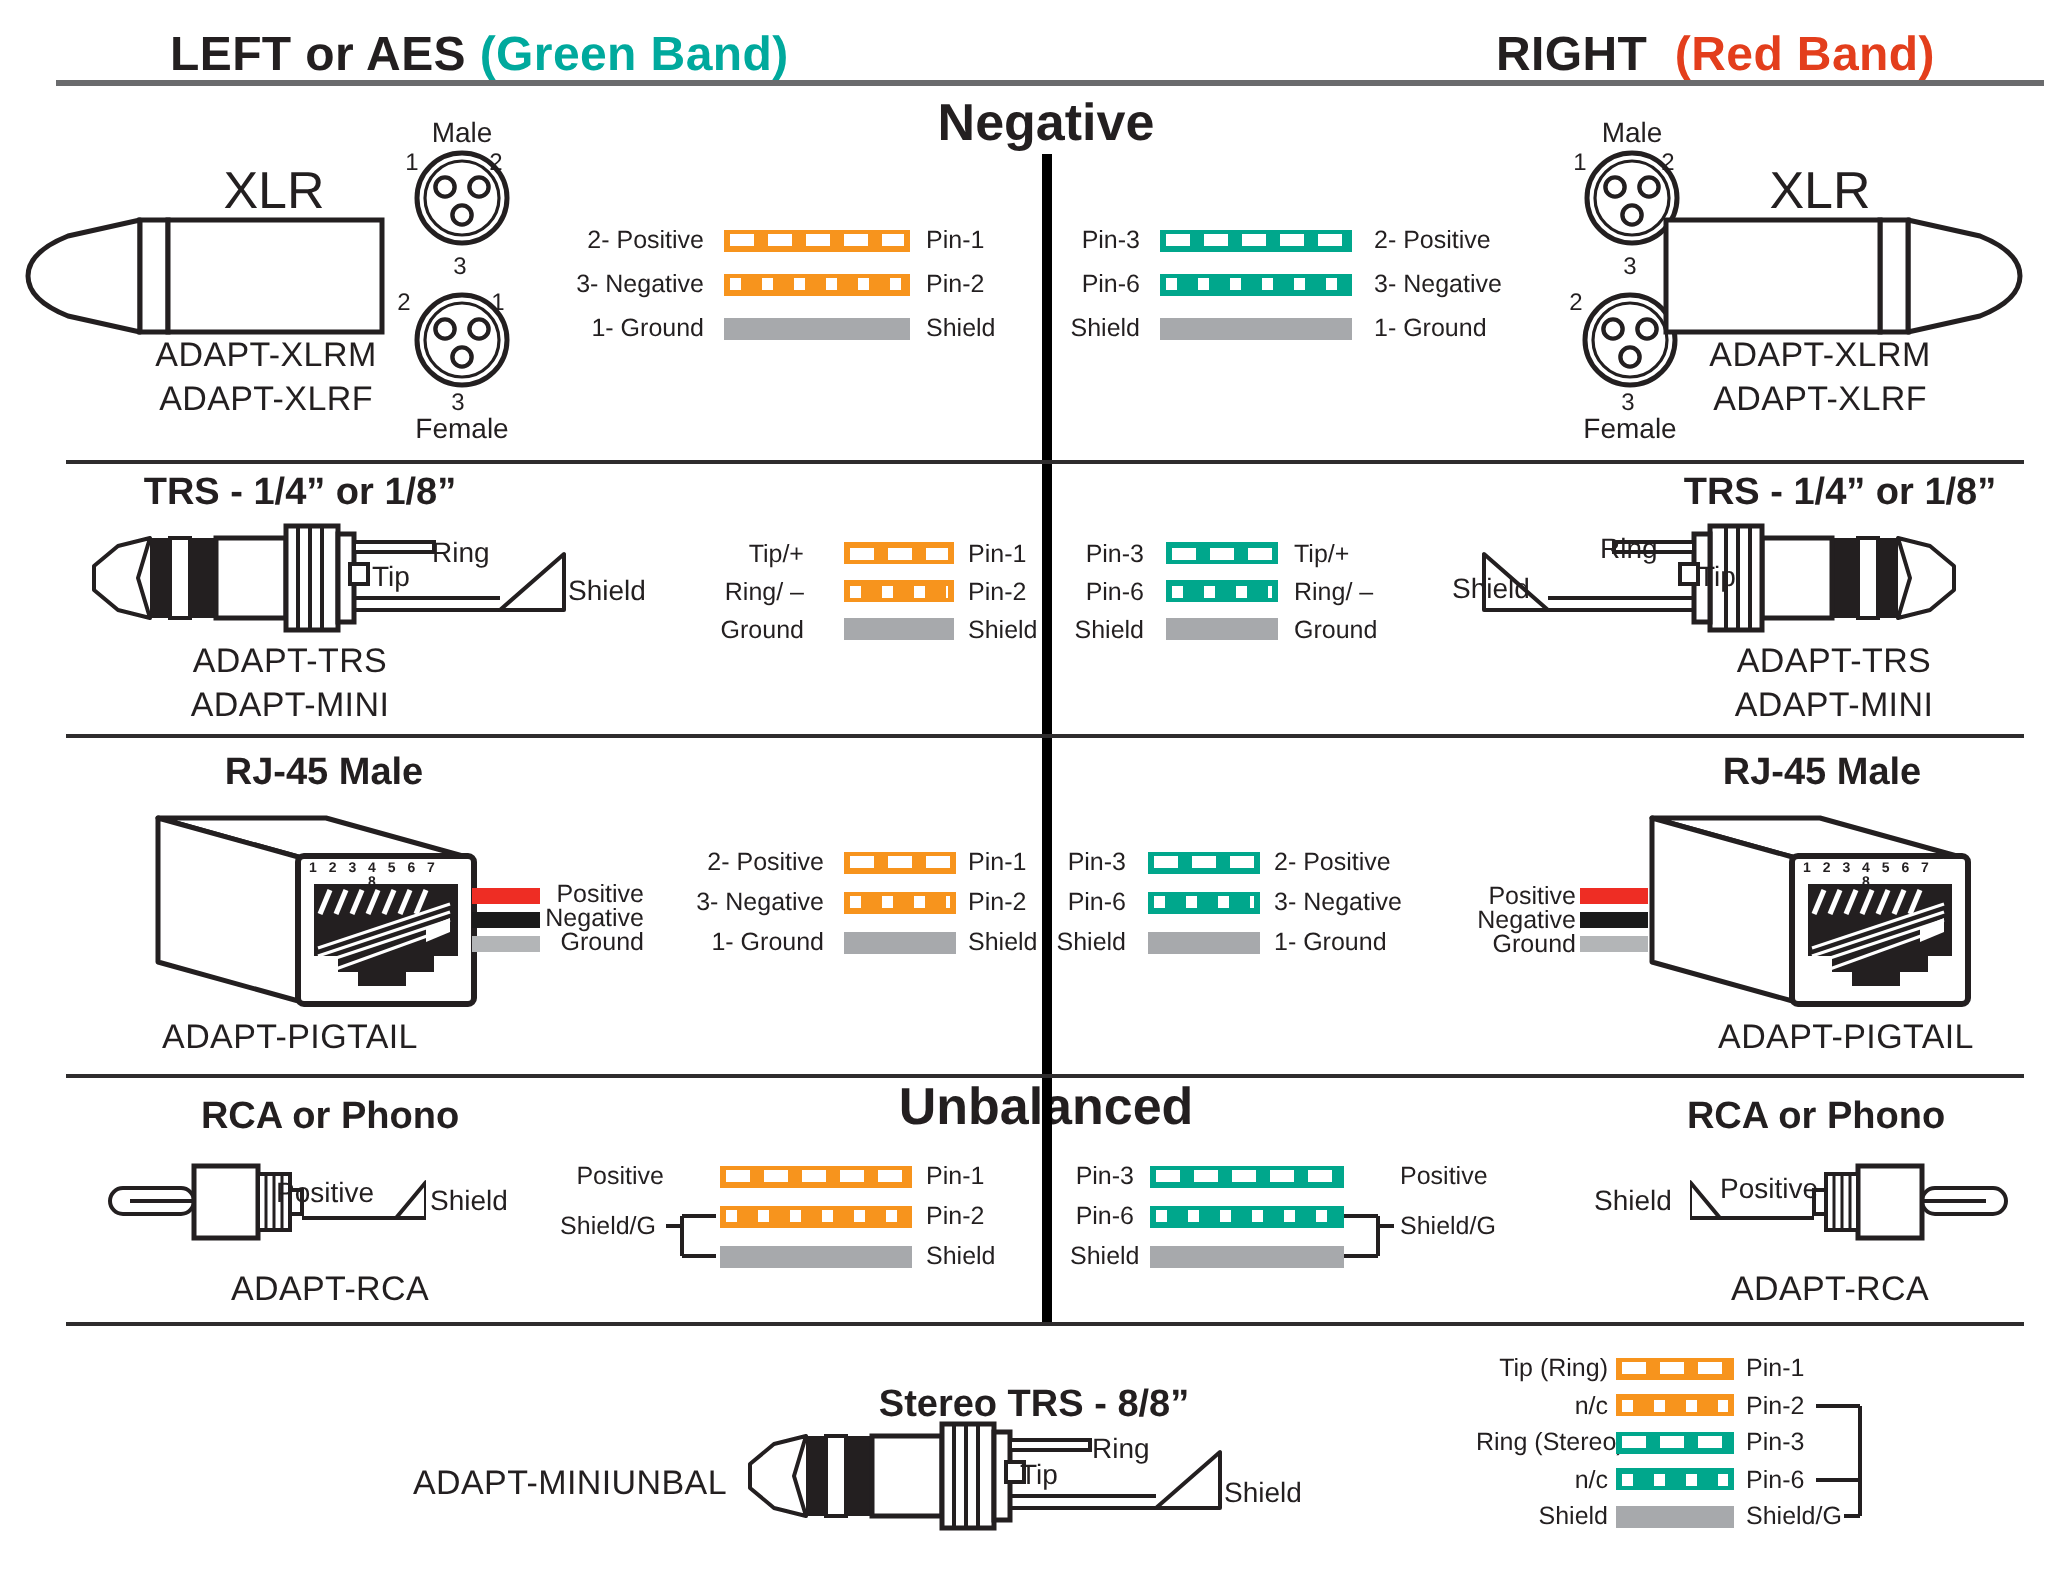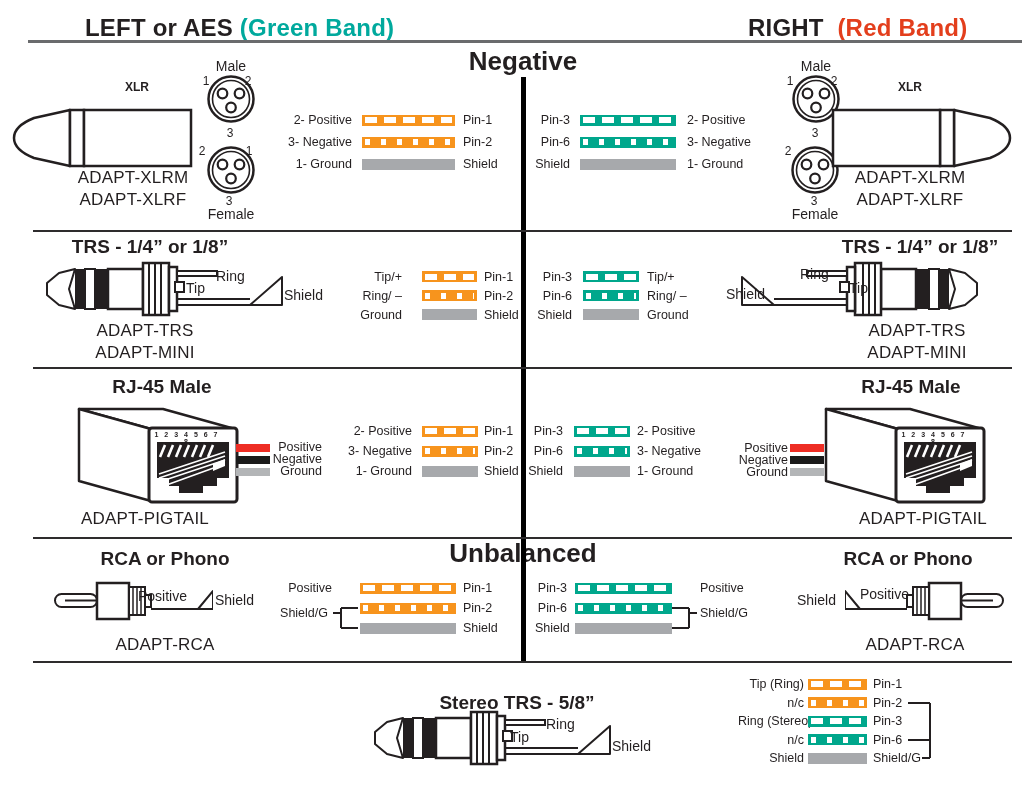--- a/index.html
+++ b/index.html
@@ -5,21 +5,21 @@
   *{box-sizing:border-box}
   body{margin:0;background:#fff}
   .page{position:relative;width:1024px;height:795px;background:#fff;overflow:hidden;
         font-family:"Liberation Sans",sans-serif;color:#231f20}
   .a{position:absolute}
   .c{text-align:center}
   .rt{text-align:right}
   .h1{font-size:24px;font-weight:bold;letter-spacing:.2px;white-space:nowrap}
   .h2{font-size:26px;font-weight:bold}
   .title{font-size:19px;font-weight:bold;white-space:nowrap}
-  .t20{font-size:12px;font-weight:bold}
+  .t20{font-size:26px;font-weight:normal}
   .t17{font-size:17px;letter-spacing:.2px;white-space:nowrap}
   .t14{font-size:14px;white-space:nowrap}
   .t12{font-size:12.5px;white-space:nowrap}
   .pnum{font-size:12px;width:12px;text-align:center}
   .hr{height:2px;background:#2e2c2d}
   
   .map{display:flex;flex-direction:column}
   .map .row{display:flex;align-items:center}
   .map .ll{flex:none;text-align:right;font-size:12.5px;white-space:nowrap}
   .map .rl{flex:none;text-align:right;font-size:12.5px;white-space:nowrap}
@@ -450,21 +450,22 @@
     <line x1="84" y1="9" x2="84" y2="37" stroke="#231f20" stroke-width="1.5"></line>
     <line x1="88" y1="9" x2="88" y2="37" stroke="#231f20" stroke-width="1.5"></line>
     <rect x="92" y="17" width="6" height="12" fill="#fff" stroke="#231f20" stroke-width="2"></rect>
     <path d="M98,31 H145" stroke="#231f20" stroke-width="2" fill="none"></path>
     <polygon points="145,31 160,13 160,31" fill="#fff" stroke="#231f20" stroke-width="2" stroke-linejoin="round"></polygon>
   </svg>
   <div class="a t14" style="left:797px;top:592px">Shield</div>
   <div class="a t14" style="left:860px;top:586px">Positive</div>
   <div class="a t17 c" style="left:815px;top:635px;width:200px">ADAPT-RCA</div>
 
-  <div class="a title c" style="left:417px;top:692px;width:200px">Stereo TRS - 5/8”</div>
+  <div class="a title c" style="left:417px;top:692px;width:200px">Stereo TRS - 8/8”</div>
+  <div class="a t17 c" style="left:185px;top:732px;width:200px">ADAPT-MINIUNBAL</div>
   <svg class="a" style="left:373px;top:710px" width="242" height="56" viewBox="0 0 242 56">
     <polygon points="30,8 14,12 2,22 2,34 14,44 30,48 24,28" fill="#fff" stroke="#231f20" stroke-width="2" stroke-linejoin="round"></polygon>
     <rect x="30" y="8" width="10" height="40" fill="#231f20"></rect>
     <rect x="40" y="8" width="10" height="40" fill="#fff" stroke="#231f20" stroke-width="2"></rect>
     <rect x="50" y="8" width="13" height="40" fill="#231f20"></rect>
     <rect x="63" y="8" width="35" height="40" fill="#fff" stroke="#231f20" stroke-width="2.5"></rect>
     <rect x="98" y="2" width="26" height="52" fill="#fff" stroke="#231f20" stroke-width="2.5"></rect>
     <line x1="104" y1="2" x2="104" y2="54" stroke="#231f20" stroke-width="2"></line>
     <line x1="110" y1="2" x2="110" y2="54" stroke="#231f20" stroke-width="2"></line>
     <line x1="116" y1="2" x2="116" y2="54" stroke="#231f20" stroke-width="2"></line>

